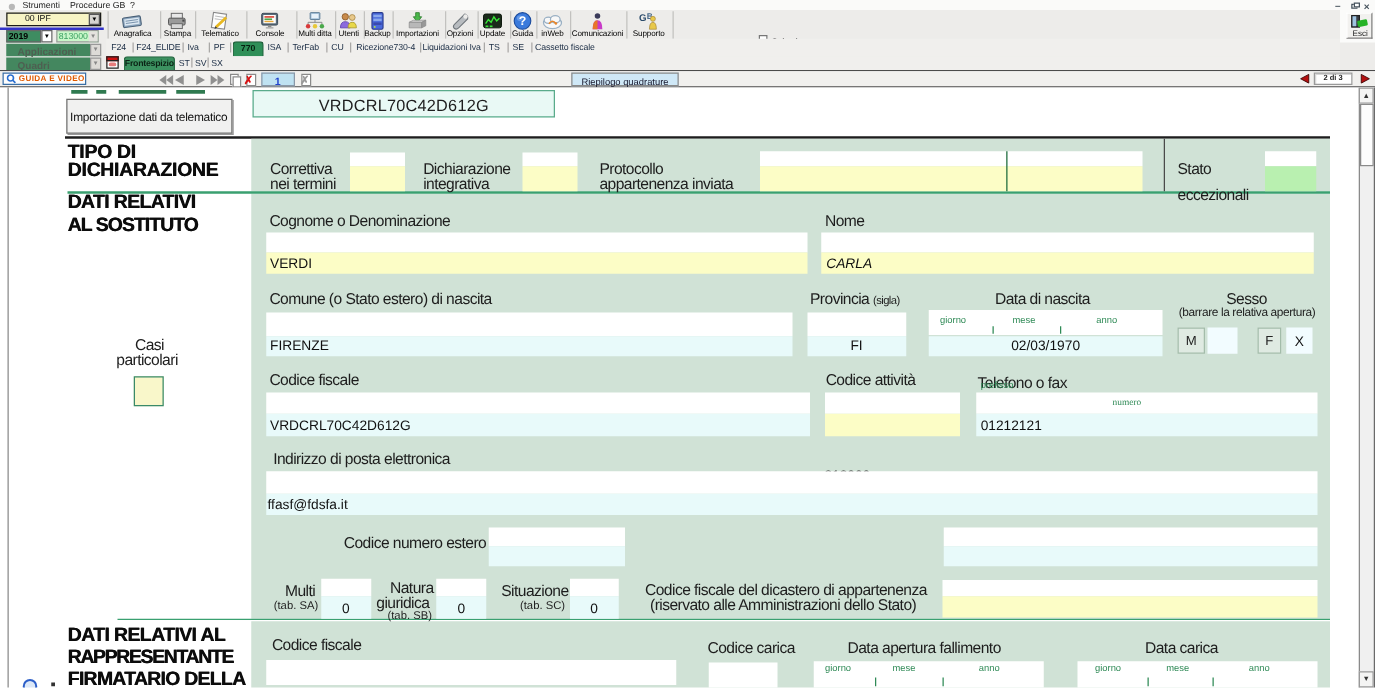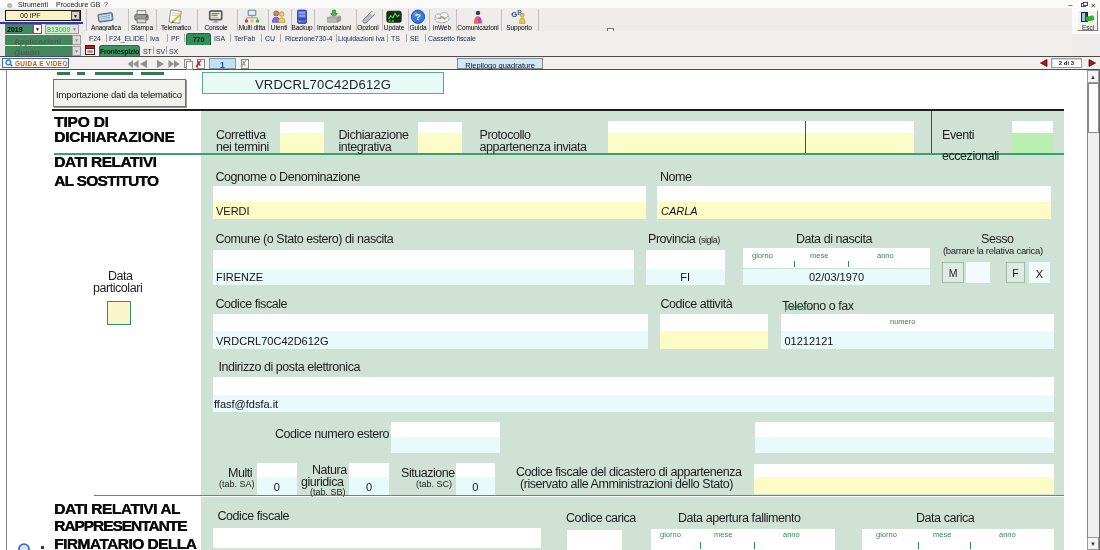--- a/index.html
+++ b/index.html
@@ -342,36 +342,36 @@
   <div class="wfield" style="left:418px;top:121.5px;width:43.5px;height:11.3px;"></div>
   <div class="yfield" style="left:418px;top:132.8px;width:43.5px;height:20.5px;"></div>
 
   <div class="lbl" style="left:479.5px;top:129.2px;">Protocollo</div>
   <div class="lbl" style="left:479.5px;top:140.7px;">appartenenza inviata</div>
   <div class="wfield" style="left:608px;top:120.9px;width:305.5px;height:11.9px;"></div>
   <div class="yfield" style="left:608px;top:132.8px;width:305.5px;height:20.5px;"></div>
   <div class="abs" style="left:804.5px;top:120.9px;width:1.5px;height:32.4px;background:#1a6a3a;"></div>
 
   <div class="abs" style="left:931px;top:110.8px;width:1px;height:42.5px;background:#4a4a4a;"></div>
-  <div class="lbl" style="left:942px;top:129.2px;">Eventi</div>
+  <div class="lbl" style="left:942px;top:129.2px;">Stato</div>
   <div class="lbl" style="left:942px;top:150px;">eccezionali</div>
   <div class="wfield" style="left:1011.5px;top:120.9px;width:41px;height:11.9px;"></div>
   <div class="abs" style="left:1011.5px;top:132.8px;width:41px;height:20.5px;background:#b9f0b0;"></div>
 
   <div class="lbl" style="left:215.5px;top:171.3px;">Cognome o Denominazione</div>
   <div class="wfield" style="left:213px;top:186px;width:433px;height:16.4px;"></div>
   <div class="yfield" style="left:213px;top:202.4px;width:433px;height:16.6px;"></div>
   <div class="val" style="left:216px;top:205.7px;">VERDI</div>
 
   <div class="lbl" style="left:660px;top:171.3px;">Nome</div>
   <div class="wfield" style="left:657px;top:186px;width:394px;height:16.4px;"></div>
   <div class="yfield" style="left:657px;top:202.4px;width:394px;height:16.6px;"></div>
   <div class="val" style="left:661px;top:205.7px;font-style:italic;">CARLA</div>
 
-  <div class="lbl" style="left:108px;top:269.7px;">Data</div>
+  <div class="lbl" style="left:108px;top:269.7px;">Casi</div>
   <div class="lbl" style="left:93px;top:281.7px;">particolari</div>
   <div class="abs" style="left:107px;top:301px;width:24px;height:24px;background:#f9f7ca;border:1px solid #3a8a6a;"></div>
 
   <div class="lbl" style="left:215.5px;top:232.7px;">Comune (o Stato estero) di nascita</div>
   <div class="wfield" style="left:213px;top:250px;width:421px;height:18.5px;"></div>
   <div class="cfield" style="left:213px;top:268.5px;width:421px;height:16.5px;"></div>
   <div class="val" style="left:216px;top:271.8px;">FIRENZE</div>
 
   <div class="lbl" style="left:648px;top:232.7px;">Provincia <span style="font-size:9px;">(sigla)</span></div>
   <div class="wfield" style="left:645.5px;top:250px;width:79.5px;height:18.5px;"></div>
@@ -382,21 +382,21 @@
   <div class="wfield" style="left:743px;top:248.4px;width:187px;height:20.1px;"></div>
   <div class="glbl" style="left:752px;top:251.8px;">giorno</div>
   <div class="glbl" style="left:810px;top:251.8px;">mese</div>
   <div class="glbl" style="left:877px;top:251.8px;">anno</div>
   <div class="abs" style="left:793.5px;top:260.5px;width:1px;height:6px;background:#2f8a56;"></div>
   <div class="abs" style="left:848px;top:260.5px;width:1px;height:6px;background:#2f8a56;"></div>
   <div class="cfield" style="left:743px;top:268.5px;width:187px;height:16.5px;"></div>
   <div class="val" style="left:743px;top:271.8px;width:187px;text-align:center;">02/03/1970</div>
 
   <div class="lbl" style="left:981px;top:232.7px;">Sesso</div>
-  <div class="abs" style="left:943px;top:244.8px;font-size:9.5px;color:#1d1d1d;white-space:nowrap;letter-spacing:-0.3px;">(barrare la relativa carica)</div>
+  <div class="abs" style="left:943px;top:244.8px;font-size:9.5px;color:#1d1d1d;white-space:nowrap;letter-spacing:-0.3px;">(barrare la relativa apertura)</div>
   <div class="abs" style="left:942px;top:262px;width:22px;height:20.5px;background:#dfeae2;border:1px solid #a3bcaa;"></div>
   <div class="abs" style="left:942px;top:267px;width:22px;text-align:center;font-size:10.5px;color:#222;">M</div>
   <div class="abs" style="left:966px;top:262px;width:24px;height:20.5px;background:#f2fcff;"></div>
   <div class="abs" style="left:1006px;top:262px;width:19px;height:20.5px;background:#dfeae2;border:1px solid #a3bcaa;"></div>
   <div class="abs" style="left:1006px;top:267px;width:19px;text-align:center;font-size:10.5px;color:#222;">F</div>
   <div class="abs" style="left:1029px;top:262px;width:21px;height:20.5px;background:#f2fcff;"></div>
   <div class="abs" style="left:1029px;top:268px;width:21px;text-align:center;font-size:11px;color:#111;">X</div>
 
   <div class="lbl" style="left:215.5px;top:297.8px;">Codice fiscale</div>
   <div class="wfield" style="left:213px;top:314.4px;width:435px;height:16.6px;"></div>
@@ -404,21 +404,21 @@
   <div class="val" style="left:216px;top:336px;">VRDCRL70C42D612G</div>
 
   <div class="lbl" style="left:660.5px;top:297.8px;">Codice attività</div>
   <div class="wfield" style="left:659.5px;top:314.4px;width:108.5px;height:16.6px;"></div>
   <div class="yfield" style="left:659.5px;top:331px;width:108.5px;height:18px;"></div>
   <div class="val" style="left:659.5px;top:336px;width:89px;text-align:left;margin-top:40px;">813000</div>
 
   <div class="lbl" style="left:782px;top:299.5px;">Telefono o fax</div>
   <div class="wfield" style="left:780.5px;top:314.4px;width:273.5px;height:16.6px;"></div>
   <div class="glbl" style="left:784.5px;top:304px;text-align:center;">prefisso</div>
-  <div class="glbl" style="left:890px;top:318px;">numero</div>
+  <div class="glbl" style="left:890px;top:318px;font-family:Liberation Serif, serif;">numero</div>
   <div class="cfield" style="left:780.5px;top:331px;width:273.5px;height:18px;"></div>
   <div class="val" style="left:784.5px;top:336px;">01212121</div>
 
   <div class="lbl" style="left:218.5px;top:360.7px;">Indirizzo di posta elettronica</div>
   <div class="wfield" style="left:213px;top:377px;width:841px;height:18px;"></div>
   <div class="cfield" style="left:213px;top:395px;width:841px;height:17px;"></div>
   <div class="val" style="left:214px;top:398.8px;">ffasf@fdsfa.it</div>
 
   <div class="lbl" style="left:275px;top:428.2px;">Codice numero estero</div>
   <div class="wfield" style="left:391px;top:422px;width:109px;height:15px;"></div>

